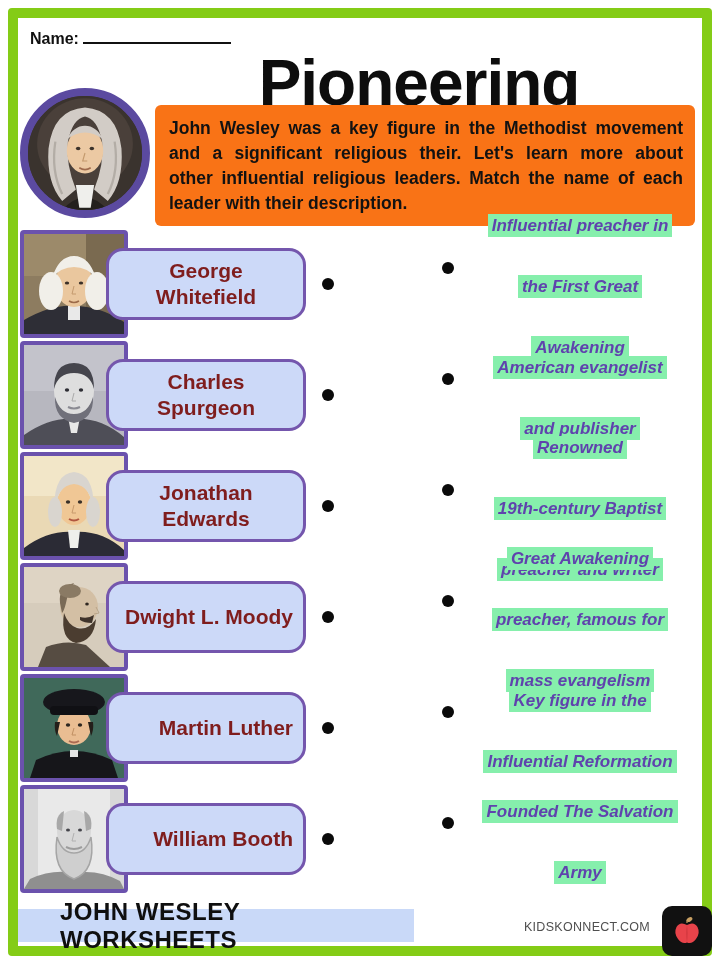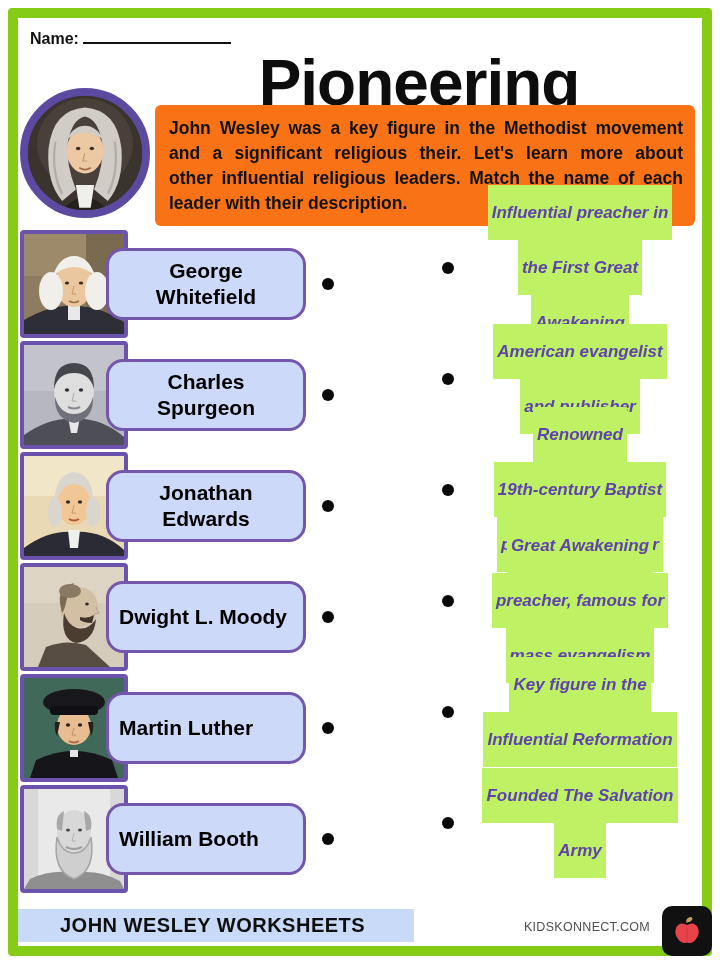--- a/index.html
+++ b/index.html
@@ -30,37 +30,37 @@
   
   .rows { position:absolute; left:2px; right:2px; top:210px; }
   .row { height:111px; display:flex; align-items:center; position:relative; }
 
   .portrait { width:108px; height:108px; border:4px solid #6b52ad; border-radius:4px;
               overflow:hidden; flex:0 0 auto; background:#ddd; }
   .portrait svg { display:block; width:100px; height:100px; }
 
   .name-box { margin-left:-22px; width:200px; min-height:72px; background:#ccd9f8;
               border:3px solid #7456ad; border-radius:17px; display:flex; align-items:center;
-              justify-content:flex-start; text-align:center; z-index:2;
-              font-size:21px; font-weight:bold; color:#000000; line-height:26px; padding:6px 10px; }
+              justify-content:flex-end; text-align:center; z-index:2;
+              font-size:21px; font-weight:bold; color:#7f1d1d; line-height:26px; padding:6px 10px; }
 
   .dot { width:12px; height:12px; border-radius:50%; background:#0a0a0a; flex:0 0 auto; }
   .left-dot { margin-left:16px; }
 
   .desc-group { margin-left:auto; width:286px; display:flex; align-items:center;
                 transform:translateY(-16px); }
   .desc-group .dot { margin-left:28px; }
   .desc { flex:1; text-align:center; font-size:17px; font-weight:bold; font-style:italic;
           color:#5f43ad; line-height:23px; padding-left:6px; }
-  .desc .dline span { background:#bef264; padding:16px 4px; display:inline-block; }
+  .desc .dline span { background:#86efac; padding:0 4px; display:inline-block;margin-top:38px; }
 
   
   .footer-bar { position:absolute; left:0; bottom:4px; width:396px; height:33px;
                 background:#c9d9f8; display:flex; align-items:center; padding-left:42px;
-                font-size:20px; font-weight:bold; color:#0f0f0f; letter-spacing:0.5px; }
+                font-size:24px; font-weight:bold; color:#0f0f0f; letter-spacing:0.5px; }
   .kidskonnect { position:absolute; right:52px; bottom:12px; font-size:12.5px; color:#4f4f4f;
                  letter-spacing:0.3px; }
   .apple-box { position:absolute; right:-10px; bottom:-10px; width:50px; height:50px;
                background:#111111; border-radius:10px; z-index:5;
                display:flex; align-items:center; justify-content:center; }
   .apple-box svg { width:30px; height:32px; display:block; }
 </style>
 </head>
 <body>
 

